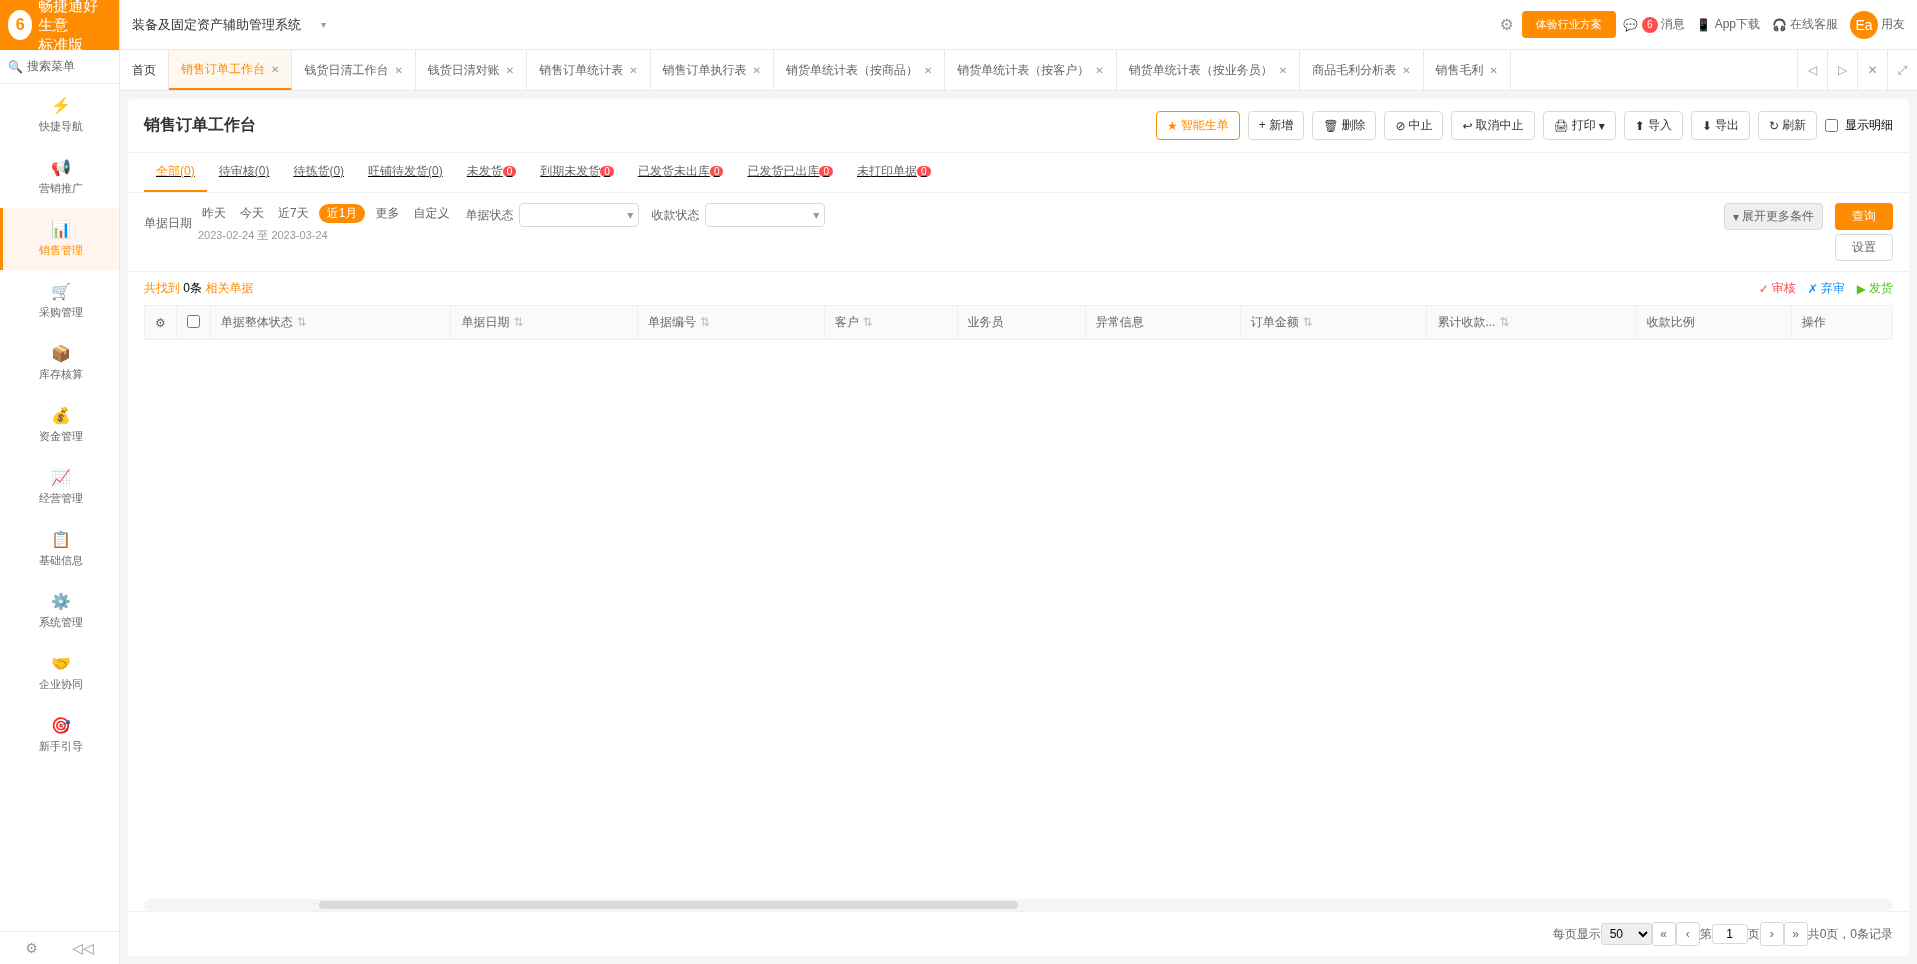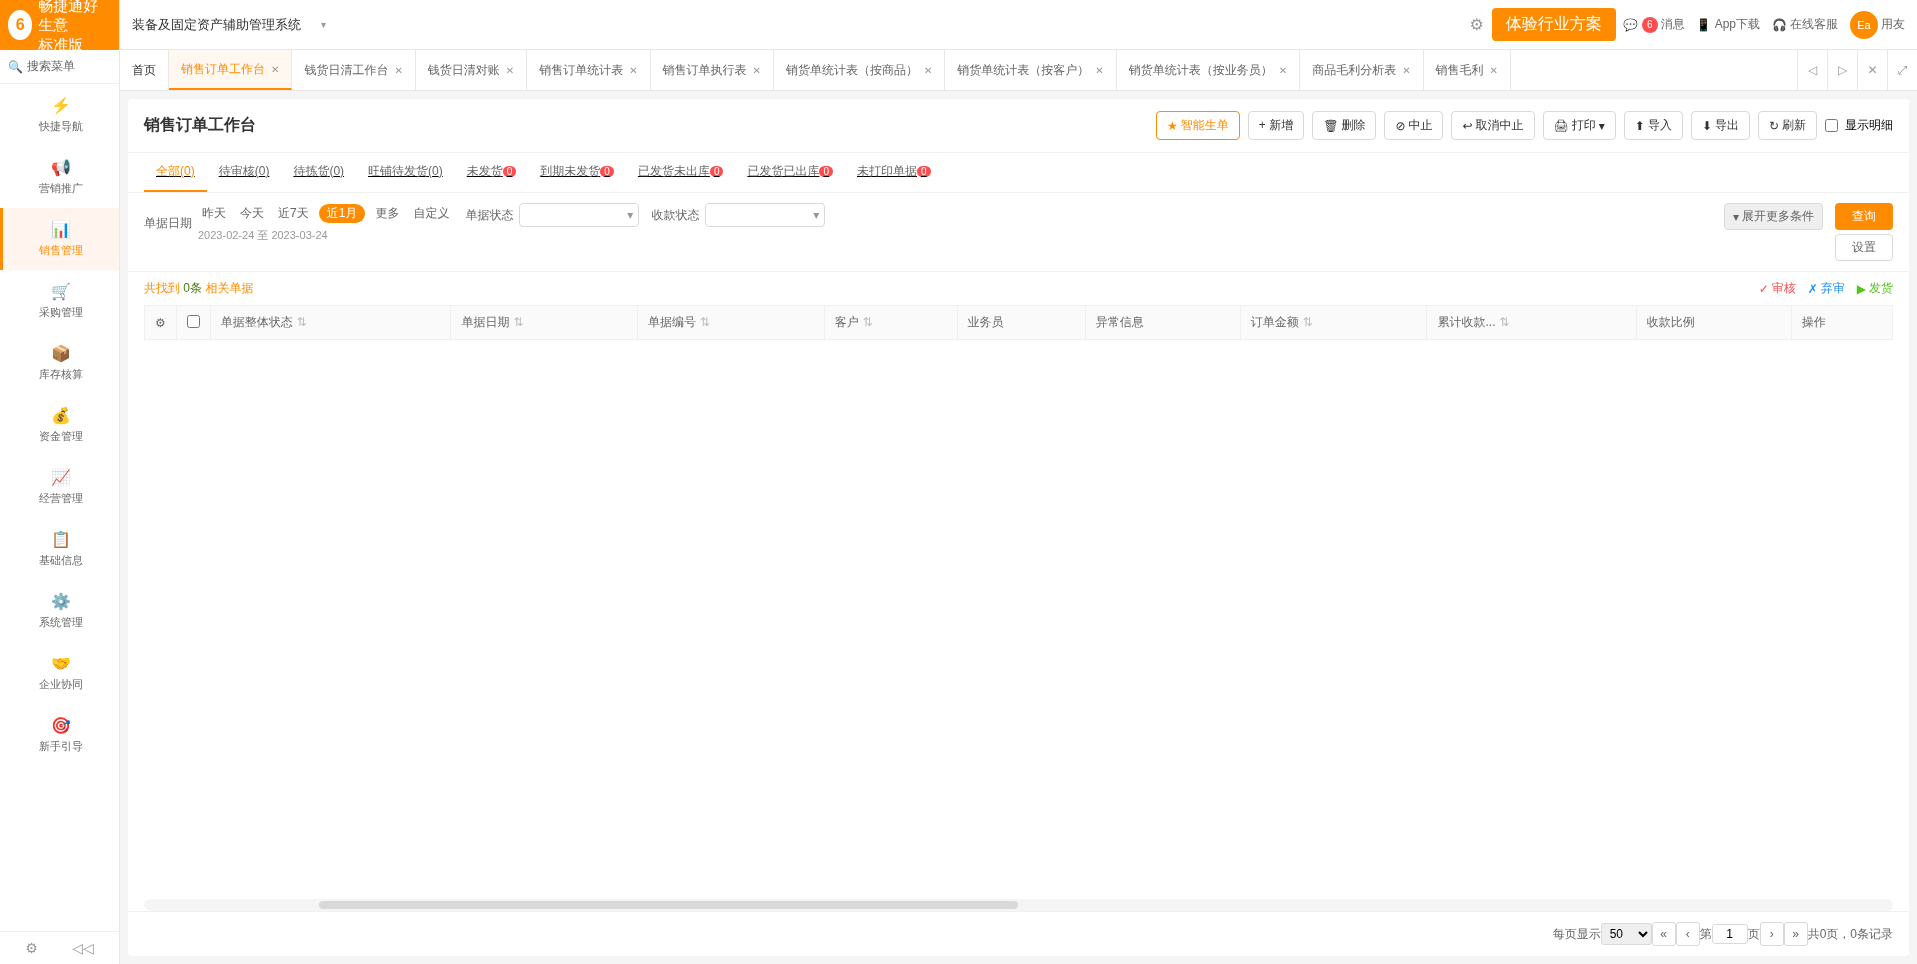--- a/index.html
+++ b/index.html
@@ -18,25 +18,25 @@
     .sidebar-footer-btn { cursor: pointer; color: #999; font-size: 14px; }
 
     
     .main { flex: 1; display: flex; flex-direction: column; overflow: hidden; }
 
     
     .topbar { height: 50px; background: #fff; display: flex; align-items: center; padding: 0 12px; border-bottom: 1px solid #e8e8e8; gap: 8px; }
     .topbar-title { font-size: 13px; color: #333; flex: 1; display: flex; align-items: center; gap: 20px; }
     .topbar-title .chevron { color: #999; font-size: 10px; }
     .topbar-settings { color: #999; font-size: 16px; cursor: pointer; }
-    .topbar-btn { background: #ff8c00; color: #fff; border: none; padding: 6px 14px; border-radius: 4px; cursor: pointer; font-size: 16px; }
+    .topbar-btn { background: #ff8c00; color: #fff; border: none; padding: 6px 14px; border-radius: 4px; cursor: pointer; font-size: 11px; }
     .topbar-actions { display: flex; align-items: center; gap: 12px; margin-left: auto; color: #666; font-size: 12px; }
     .topbar-actions .action-item { display: flex; align-items: center; gap: 3px; cursor: pointer; }
     .topbar-actions .badge { background: #ff4d4f; color: #fff; border-radius: 50%; width: 16px; height: 16px; font-size: 10px; display: flex; align-items: center; justify-content: center; }
-    .user-avatar { width: 28px; height: 28px; background: #ff8c00; border-radius: 50%; display: flex; align-items: center; justify-content: center; color: #fff; font-size: 11px; }
+    .user-avatar { width: 28px; height: 28px; background: #ff8c00; border-radius: 50%; display: flex; align-items: center; justify-content: center; color: #fff; font-size: 14px; }
 
     
     .tabbar { background: #fff; border-bottom: 1px solid #e8e8e8; display: flex; align-items: center; overflow: hidden; }
     .tab { padding: 0 12px; height: 40px; display: flex; align-items: center; gap: 4px; cursor: pointer; border-right: 1px solid #e8e8e8; font-size: 12px; color: #666; white-space: nowrap; flex-shrink: 0; }
     .tab.home { background: #fff; color: #333; }
     .tab.active { background: #fff8f0; color: #ff8c00; border-bottom: 2px solid #ff8c00; }
     .tab .close-btn { color: #999; font-size: 10px; margin-left: 2px; }
     .tab-nav-btns { display: flex; margin-left: auto; flex-shrink: 0; }
     .tab-nav-btn { width: 30px; height: 40px; display: flex; align-items: center; justify-content: center; cursor: pointer; color: #999; border-left: 1px solid #e8e8e8; }
 
@@ -371,21 +371,21 @@
         </button>
         <div class="filter-actions">
           <button class="query-btn">查询</button>
           <button class="settings-btn">设置</button>
         </div>
       </div>
 
       <div class="table-toolbar">
         <div class="result-count">
           <span>共找到</span>
-          <span style="color:#4d7c0f;">0条</span>
+          <span style="color:#000000;">0条</span>
           <span>相关单据</span>
         </div>
         <div class="table-btns">
           <div class="table-btn red">
             <span>✓</span>
             <span>审核</span>
           </div>
           <div class="table-btn blue">
             <span>✗</span>
             <span>弃审</span>

